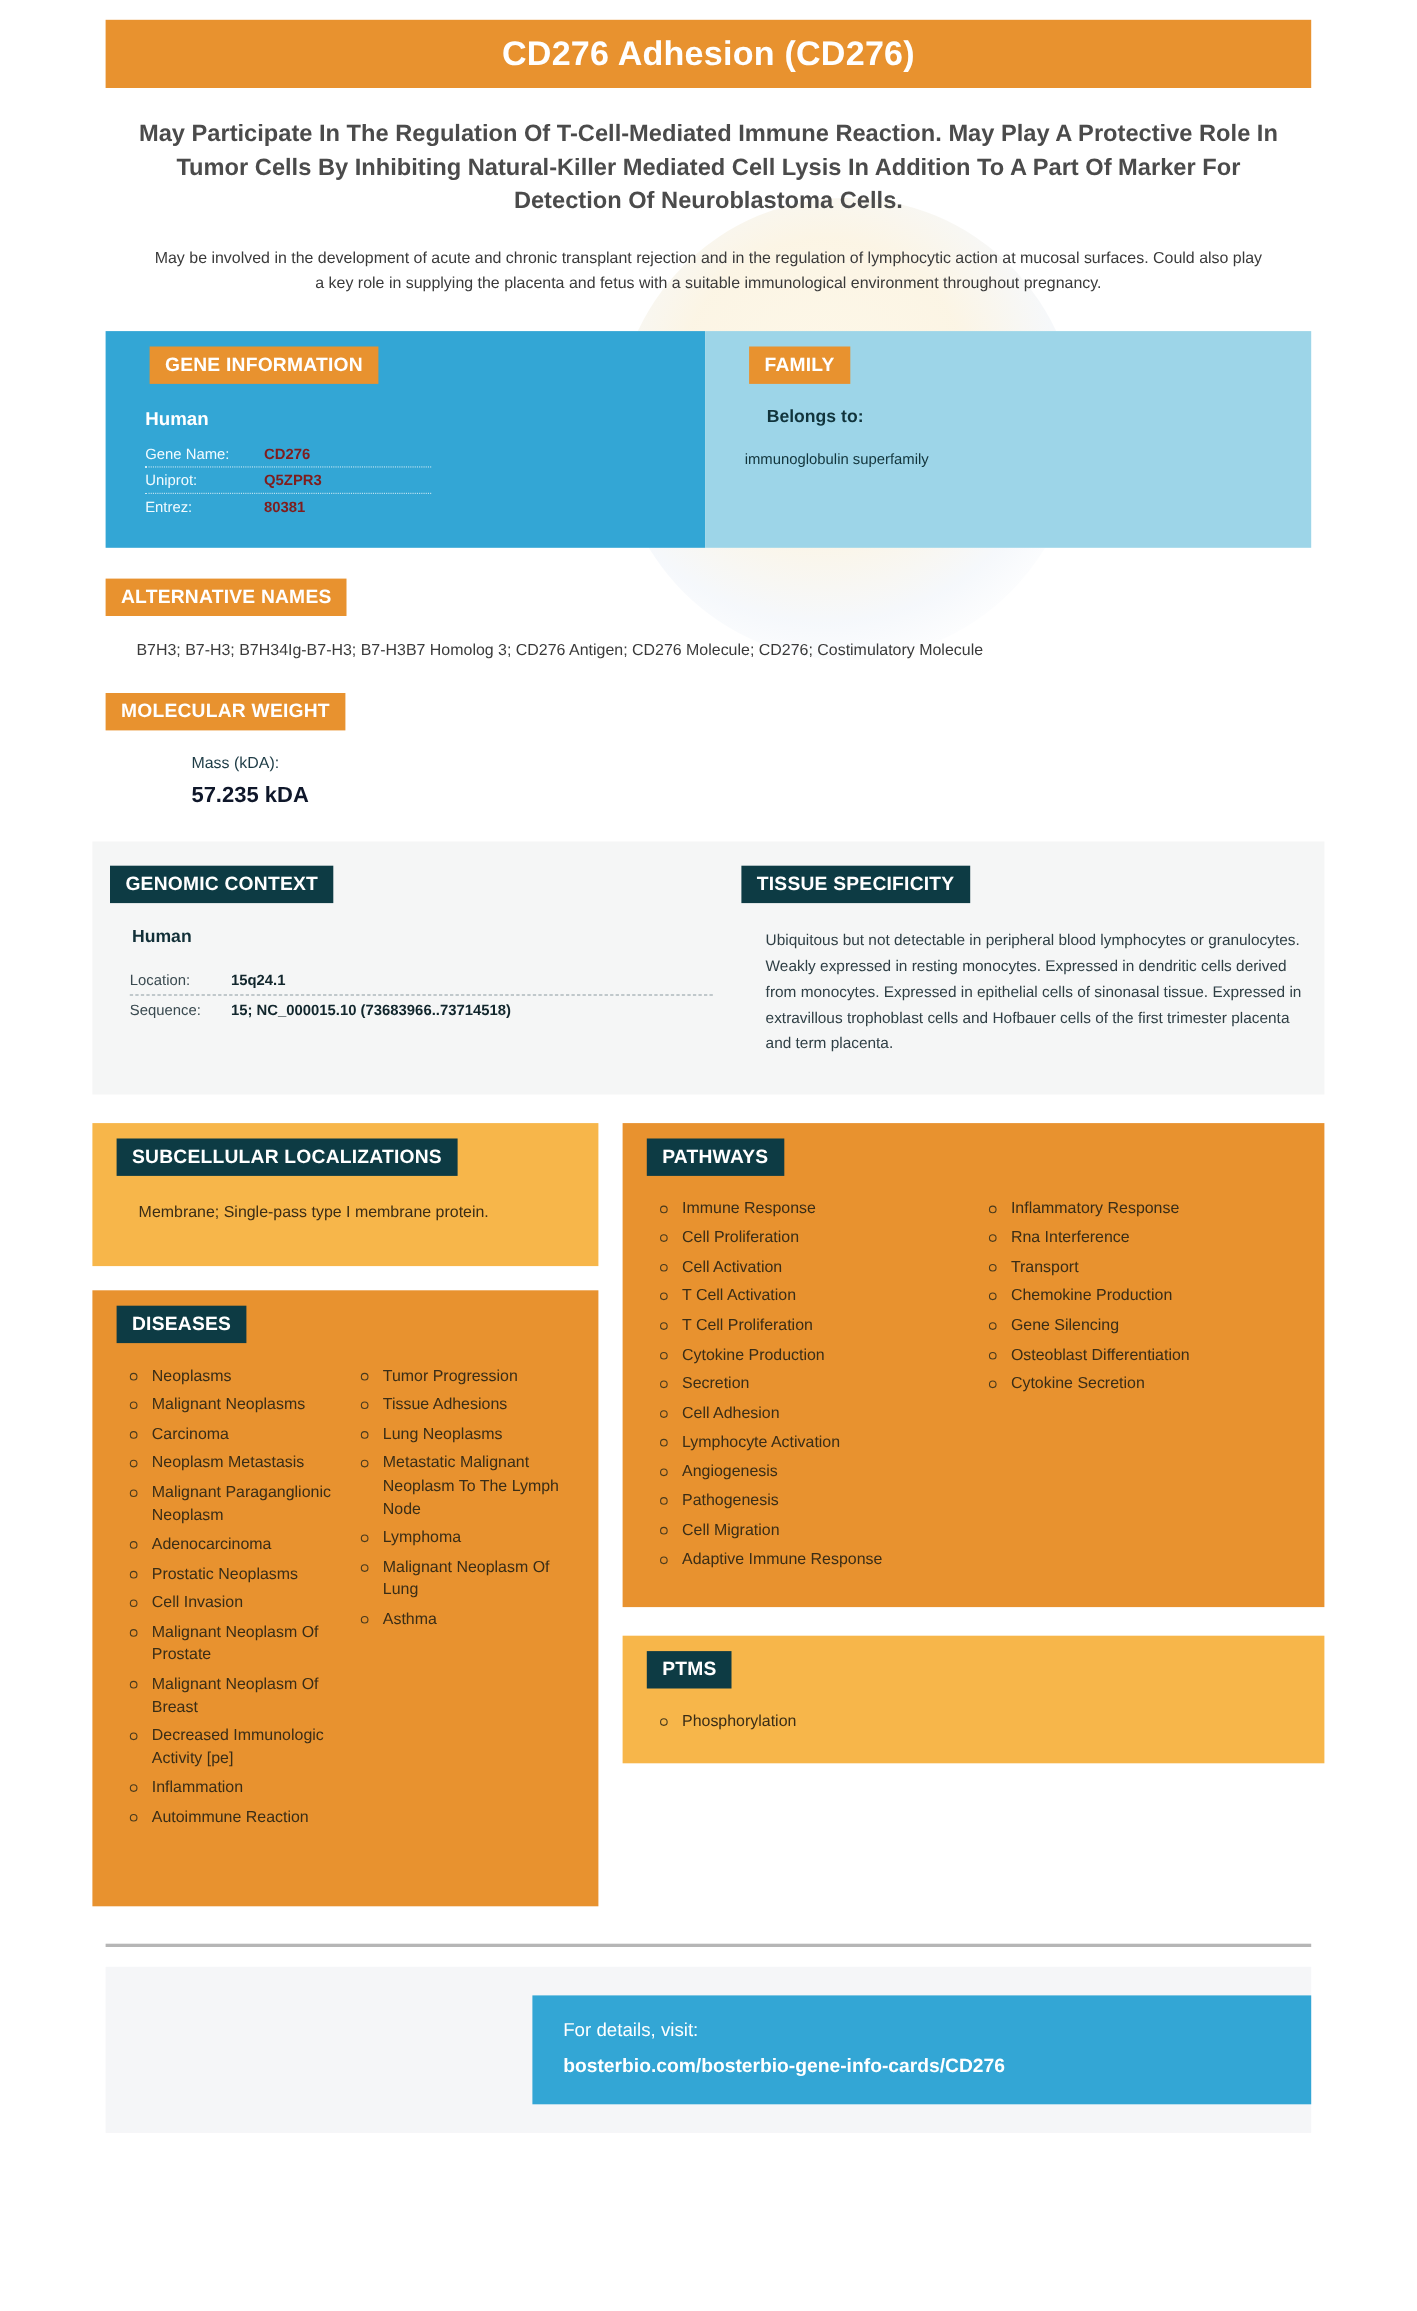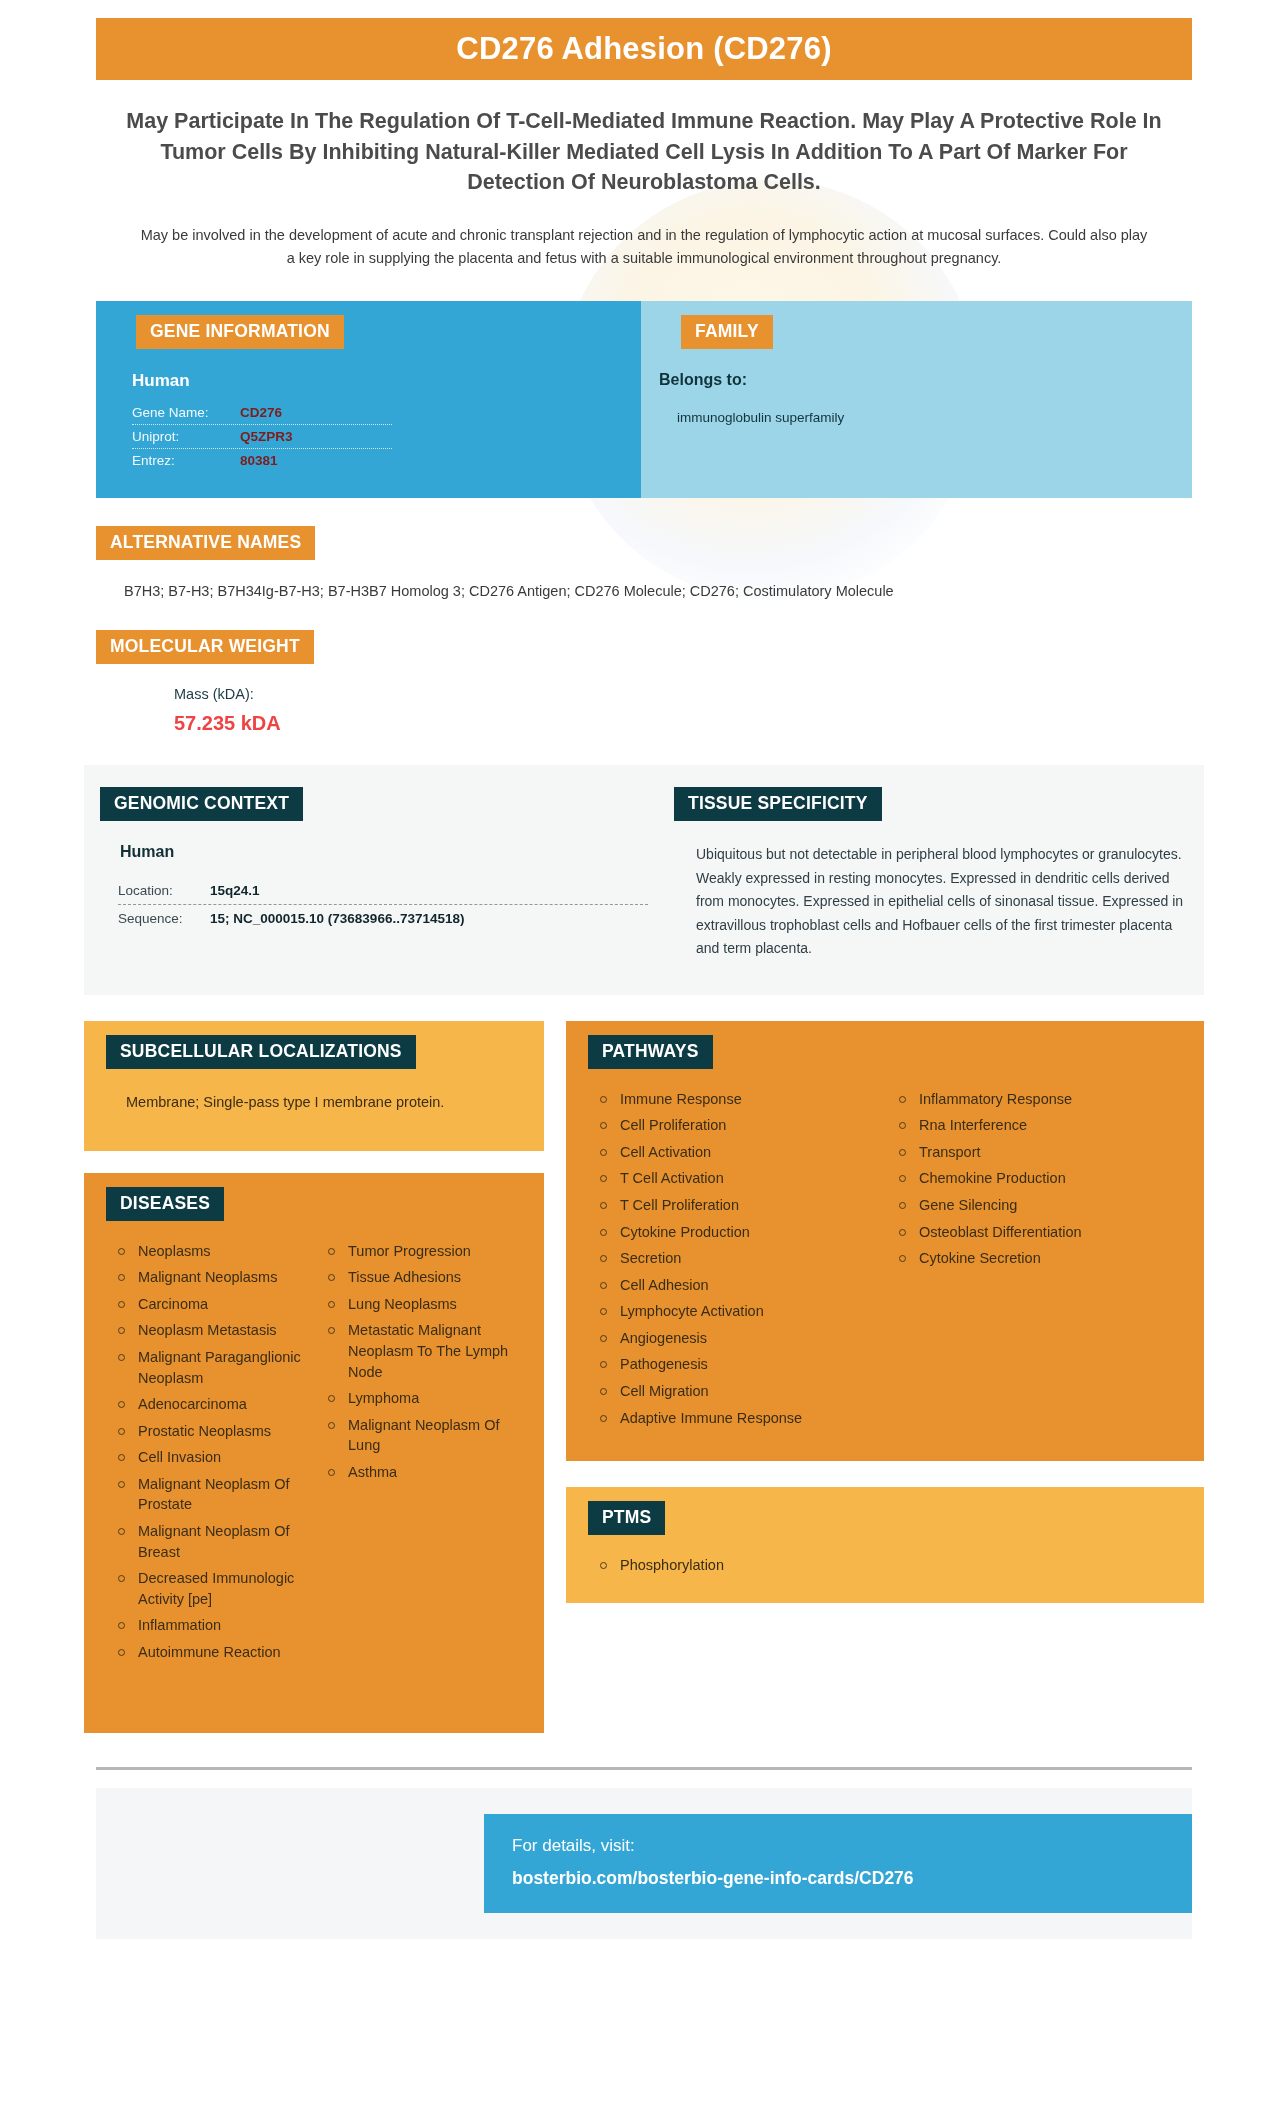--- a/index.html
+++ b/index.html
@@ -97,35 +97,35 @@
   .kv-row {
     display: flex;
     padding: 4px 0 4px 0;
     border-bottom: 1px dotted rgba(255,255,255,.75);
   }
   .kv-row:last-child { border-bottom: none; }
   .kv-k { width: 108px; color: #f2fbff; font-size: 13.5px; }
   .kv-v { color: #7f1d1d; font-size: 13.5px; font-weight: bold; }
   .family-belongs {
     color: #11343c; font-size: 16px; font-weight: bold;
-    margin: 22px 0 0 18px;
+    margin: 22px 0 0 56px;
   }
   .family-val {
     color: #12343b; font-size: 13.5px; line-height: 1.62;
     margin: 18px 0 0 36px; max-width: 220px;
   }
 
   
   .plain-sec { margin: 28px 96px 0 96px; }
   .plain-body {
     color: #3a3a3a; font-size: 14.5px; line-height: 1.56;
     margin: 20px 0 0 28px; max-width: 980px;
   }
   .mw-label { color: #1d3b45; font-size: 14.5px; margin: 22px 0 0 78px; }
-  .mw-value { color: #ef4444; font-size: 20px; font-weight: bold; margin: 10px 0 0 78px; }
+  .mw-value { color: #0f172a; font-size: 20px; font-weight: bold; margin: 10px 0 0 78px; }
 
   
   .grey-band {
     margin: 30px 84px 0 84px;
     background: #f5f6f6;
     display: flex;
     padding: 22px 0 34px 0;
   }
   .gc-col { width: 580px; padding-left: 16px; }
   .ts-col { flex: 1; padding-left: 10px; }

